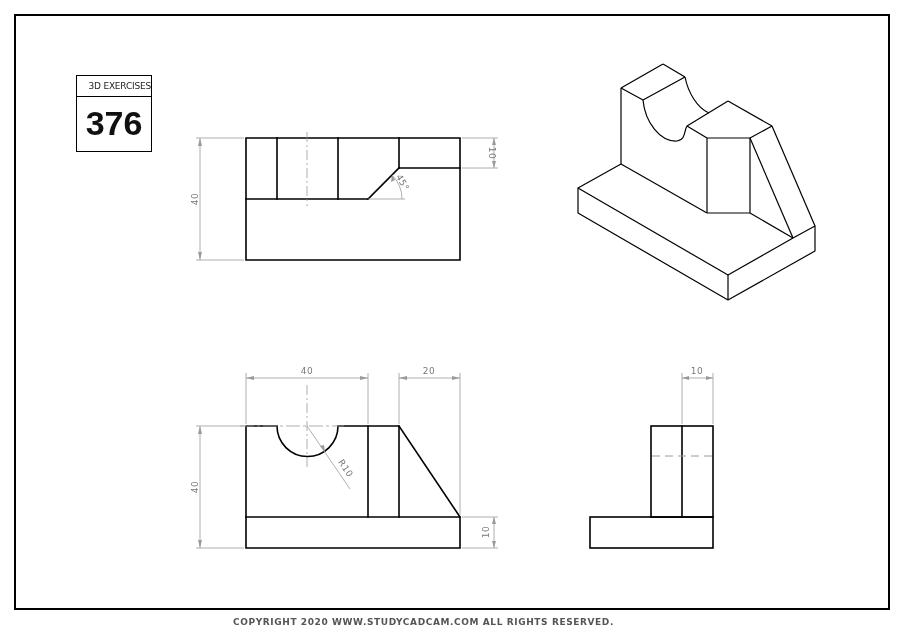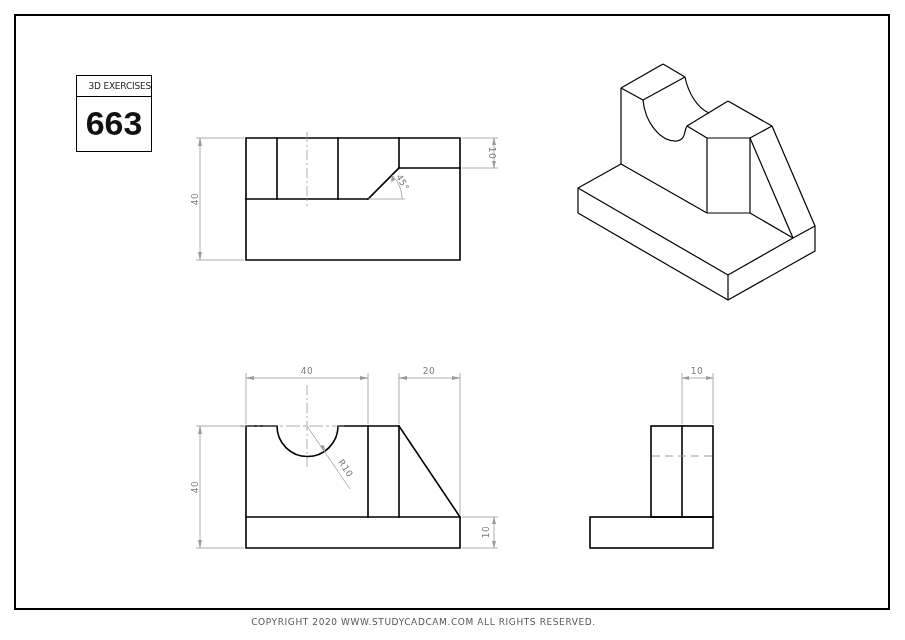--- a/index.html
+++ b/index.html
@@ -8,21 +8,21 @@
   .obj { stroke: #000; stroke-width: 1.6; fill: none; stroke-linecap: square; }
   .iso { stroke: #000; stroke-width: 1.2; fill: none; stroke-linejoin: round; }
   .dim { stroke: #9a9a9a; stroke-width: 0.8; fill: none; }
   .center { stroke: #9a9a9a; stroke-width: 0.8; fill: none; stroke-dasharray: 10 3 2 3; }
   .hidden { stroke: #9a9a9a; stroke-width: 1; fill: none; stroke-dasharray: 8 5; }
   .dimtext { font-family: "DejaVu Sans", sans-serif; font-size: 9px; fill: #7a7a7a; letter-spacing: 0.5px; }
   .arrow { fill: #9a9a9a; }
   .badge { position: absolute; left: 76px; top: 75px; width: 76px; height: 77px; border: 1.5px solid #000; box-sizing: border-box; background: #fff; }
   .badge-label { height: 20px; border-bottom: 1.5px solid #000; font-family: "DejaVu Sans", sans-serif; font-size: 9px; color: #222; text-align: right; line-height: 20px; letter-spacing: -0.2px; }
   .badge-num { font-family: "Liberation Sans", sans-serif; font-weight: bold; font-size: 34px; color: #111; text-align: center; line-height: 52px; }
-  .copyright { position: absolute; left: 0; width: 847px; top: 617px; text-align: center; font-family: "DejaVu Sans", sans-serif; font-size: 9px; color: #555; letter-spacing: 0.6px; font-weight: 400; }
+  .copyright { position: absolute; left: 0; width: 847px; top: 617px; text-align: center; font-family: "DejaVu Sans", sans-serif; font-size: 9px; color: #555; letter-spacing: 0.6px; font-weight: 700; }
 </style>
 </head>
 <body>
 
 <svg id="sheet" width="905" height="640" viewBox="0 0 905 640" xmlns="http://www.w3.org/2000/svg">
 
   <rect x="15" y="15" width="874" height="594" fill="none" stroke="#000" stroke-width="2"></rect>
 
   <g>
 
@@ -140,16 +140,16 @@
     <line class="iso" x1="707" y1="213" x2="750" y2="213"></line>
 
     <line class="iso" x1="750" y1="138" x2="793" y2="238"></line>
     <line class="iso" x1="772" y1="126" x2="815" y2="226"></line>
     <line class="iso" x1="750" y1="213" x2="793" y2="238"></line>
   </g>
 </svg>
 
 <div class="badge">
   <div class="badge-label">3D EXERCISES</div>
-  <div class="badge-num">663</div>
+  <div class="badge-num">376</div>
 </div>
 
 <div class="copyright">COPYRIGHT  2020 WWW.STUDYCADCAM.COM ALL RIGHTS RESERVED.</div>
 
 </body></html>

